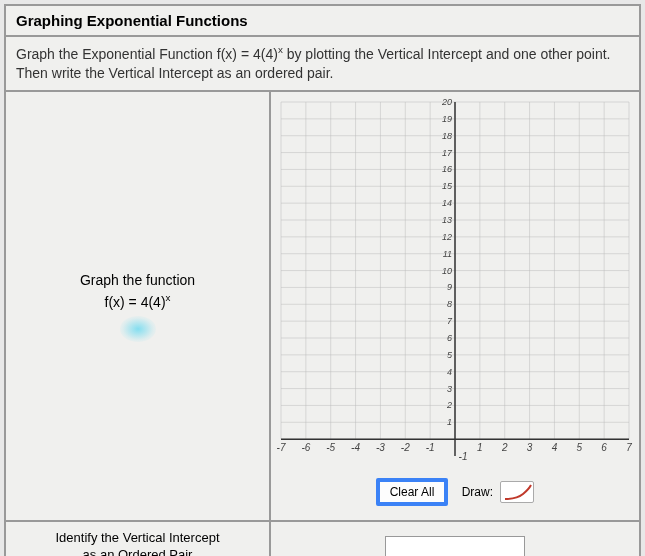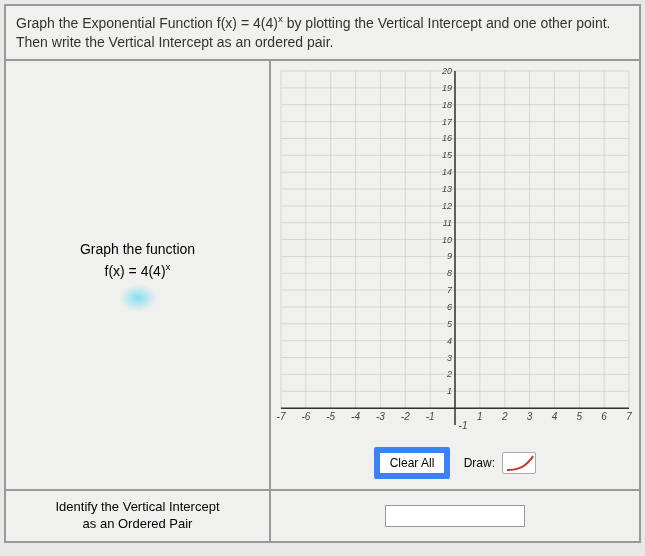--- a/index.html
+++ b/index.html
@@ -64,21 +64,21 @@
     .axis { stroke: #333; stroke-width: 1.5; }
     .ytick { font-size: 9px; fill: #444; font-style: italic; }
     .xtick { font-size: 10px; fill: #444; font-style: italic; }
     .controls {
       text-align: center;
       margin-top: 2px;
       font-size: 12px;
     }
     .btn {
       display: inline-block;
-      border: 6px solid #3b82f6;
+      border: 4px solid #3b82f6;
       background: #fdfdfd;
       padding: 3px 10px;
       font-size: 12px;
       vertical-align: middle;
       cursor: pointer;
       border-radius: 2px;
     }
     .draw-label { margin: 0 4px 0 10px; vertical-align: middle; text-align: right; }
     .draw-icon {
       display: inline-block;
@@ -106,20 +106,25 @@
       font-size: 13px;
       padding: 2px 6px;
     }
     sup { font-size: 0.7em; }
   </style>
 </head>
 <body>
 
 <table class="main-table">
   <tbody>
+      <tr>
+    <td colspan="2" class="title-cell">
+      <span>Graphing Exponential Functions</span>
+    </td>
+  </tr>
   <tr>
     <td colspan="2" class="instruction-cell">
       <span>Graph the Exponential Function </span><span>f(x) = 4(4)</span><sup>x</sup><span> by plotting the Vertical Intercept and one other point. Then write the Vertical Intercept as an ordered pair.</span>
     </td>
   </tr>
   <tr>
     <td class="left-cell">
       <div class="func-label">
         <span>Graph the function</span><br>
         <span>f(x) = 4(4)</span><sup>x</sup>

